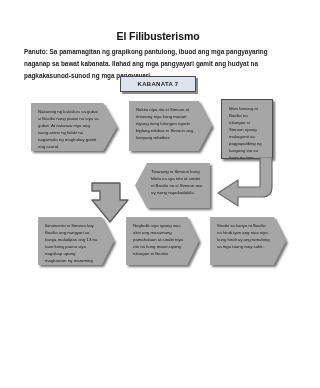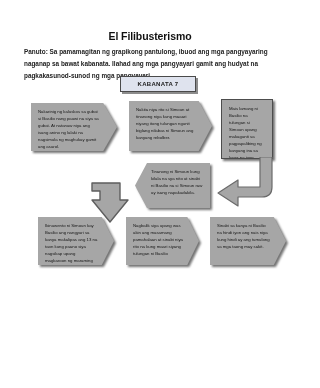--- a/index.html
+++ b/index.html
@@ -12,21 +12,21 @@
     height: 388px;
     position: relative;
     font-family: "Liberation Sans", sans-serif;
     overflow: hidden;
     color: #1a1a1a;
   }
 
   
   .page-title {
     position: absolute;
-    left: 0;
+    left: 8px;
     top: 30px;
     width: 300px;
     text-align: center;
     font-size: 10.5px;
     font-weight: bold;
     letter-spacing: -0.1px;
     color: #111;
   }
   .instructions {
     position: absolute;

